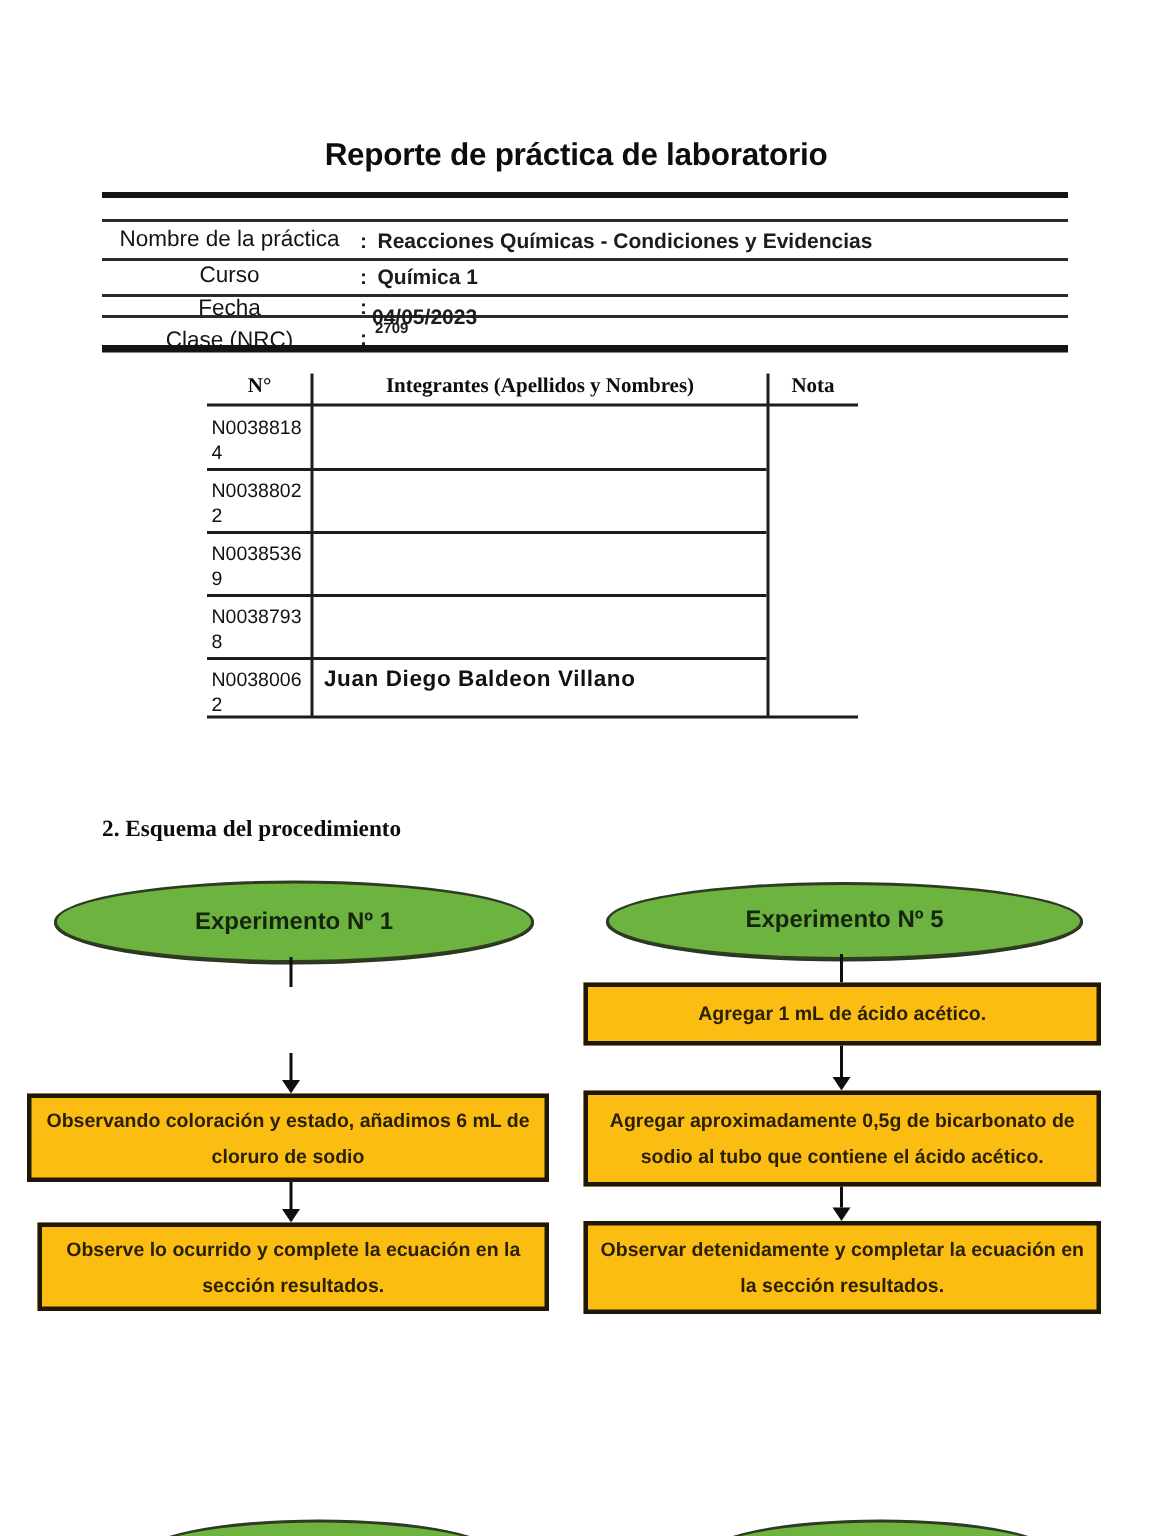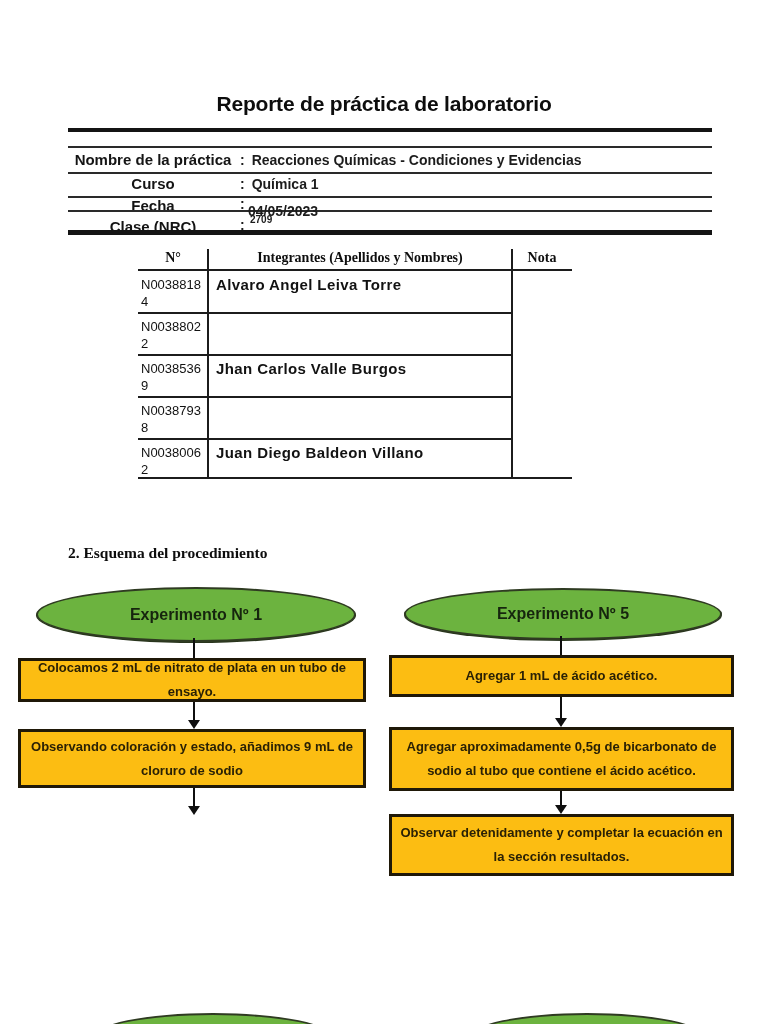--- a/index.html
+++ b/index.html
@@ -9,21 +9,21 @@
   }
   .hr{position:absolute;left:68px;width:644px;background:#141414;}
   .hr.thick{height:4px;}
   .hr.thin{height:2px;background:#2a2a2a;}
   .doc-title{
     position:absolute;top:92px;left:0;width:768px;margin:0;
     text-align:center;font-size:21px;font-weight:700;letter-spacing:-.2px;color:#0d0d0d;
   }
   .form-label{
     position:absolute;left:68px;width:170px;text-align:center;
-    font-size:15px;color:#141414;font-weight:700;
+    font-size:15px;color:#141414;font-weight:400;
   }
   .form-value{position:absolute;left:240px;font-size:14px;font-weight:600;color:#1c1c1c;}
   .form-value .v{margin-left:7px;}
   .date-overlap{position:absolute;left:248px;top:203px;font-size:14px;font-weight:700;color:#1c1c1c;}
   .nrc-value{position:absolute;left:250px;top:214px;font-size:10px;font-weight:700;color:#1c1c1c;}
   .lone-colon{position:absolute;left:240px;font-size:14px;font-weight:700;color:#1c1c1c;}
 
   
   .tbl-header{position:absolute;font-family:"Liberation Serif",serif;font-weight:700;font-size:14px;color:#0e0e0e;text-align:center;}
   .tbl-vline{position:absolute;width:2px;background:#1c1c1c;}
@@ -85,47 +85,45 @@
 
   <div class="tbl-header" style="left:138px;top:250px;width:70px">N°</div>
   <div class="tbl-header" style="left:208px;top:250px;width:304px">Integrantes (Apellidos y Nombres)</div>
   <div class="tbl-header" style="left:512px;top:250px;width:60px">Nota</div>
 
   <div class="tbl-hline" style="left:138px;top:269px;width:434px"></div>
   <div class="tbl-vline" style="left:207px;top:249px;height:229px"></div>
   <div class="tbl-vline" style="left:511px;top:249px;height:229px"></div>
 
   <div class="tbl-id" style="top:276px">N00388184</div>
-  <div class="tbl-name" style="top:276px">Alvaro Angel Leiva Torre</div>
   <div class="tbl-hline" style="left:138px;top:312px;width:373px"></div>
 
   <div class="tbl-id" style="top:318px">N00388022</div>
   <div class="tbl-hline" style="left:138px;top:354px;width:373px"></div>
 
   <div class="tbl-id" style="top:360px">N00385369</div>
-  <div class="tbl-name" style="top:360px">Jhan Carlos Valle Burgos</div>
   <div class="tbl-hline" style="left:138px;top:396px;width:373px"></div>
 
   <div class="tbl-id" style="top:402px">N00387938</div>
   <div class="tbl-hline" style="left:138px;top:438px;width:373px"></div>
 
   <div class="tbl-id" style="top:444px">N00380062</div>
   <div class="tbl-name" style="top:444px">Juan Diego Baldeon Villano</div>
   <div class="tbl-hline" style="left:138px;top:477px;width:434px"></div>
 
   <div class="sec-heading">2. Esquema del procedimiento</div>
 
   <div class="fc-ellipse" style="left:36px;top:587px;width:316px;height:51px">Experimento Nº 1</div>
   <div class="fc-line" style="left:193px;top:638px;height:20px"></div>
-  <div class="fc-box" style="left:18px;top:658px;width:348px;height:44px">Colocamos 2 mL de nitrato de plata en un tubo de ensayo.</div>
   <div class="fc-line" style="left:193px;top:702px;height:18px"></div>
   <div class="fc-arrowhead" style="left:188px;top:720px"></div>
-  <div class="fc-box" style="left:18px;top:729px;width:348px;height:59px">Observando coloración y estado, añadimos 9 mL de cloruro de sodio</div>
+  <div class="fc-box" style="left:18px;top:729px;width:348px;height:59px">Observando coloración y estado, añadimos 6 mL de cloruro de sodio</div>
   <div class="fc-line" style="left:193px;top:788px;height:18px"></div>
   <div class="fc-arrowhead" style="left:188px;top:806px"></div>
+  <div class="fc-box" style="left:25px;top:815px;width:341px;height:59px">Observe lo ocurrido y complete la ecuación en la sección resultados.</div>
 
   <div class="fc-ellipse" style="left:404px;top:588px;width:314px;height:48px">Experimento Nº 5</div>
   <div class="fc-line" style="left:560px;top:636px;height:19px"></div>
   <div class="fc-box" style="left:389px;top:655px;width:345px;height:42px">Agregar 1 mL de ácido acético.</div>
   <div class="fc-line" style="left:560px;top:697px;height:21px"></div>
   <div class="fc-arrowhead" style="left:555px;top:718px"></div>
   <div class="fc-box" style="left:389px;top:727px;width:345px;height:64px">Agregar aproximadamente 0,5g de bicarbonato de sodio al tubo que contiene el ácido acético.</div>
   <div class="fc-line" style="left:560px;top:791px;height:14px"></div>
   <div class="fc-arrowhead" style="left:555px;top:805px"></div>
   <div class="fc-box" style="left:389px;top:814px;width:345px;height:62px">Observar detenidamente y completar la ecuación en la sección resultados.</div>

